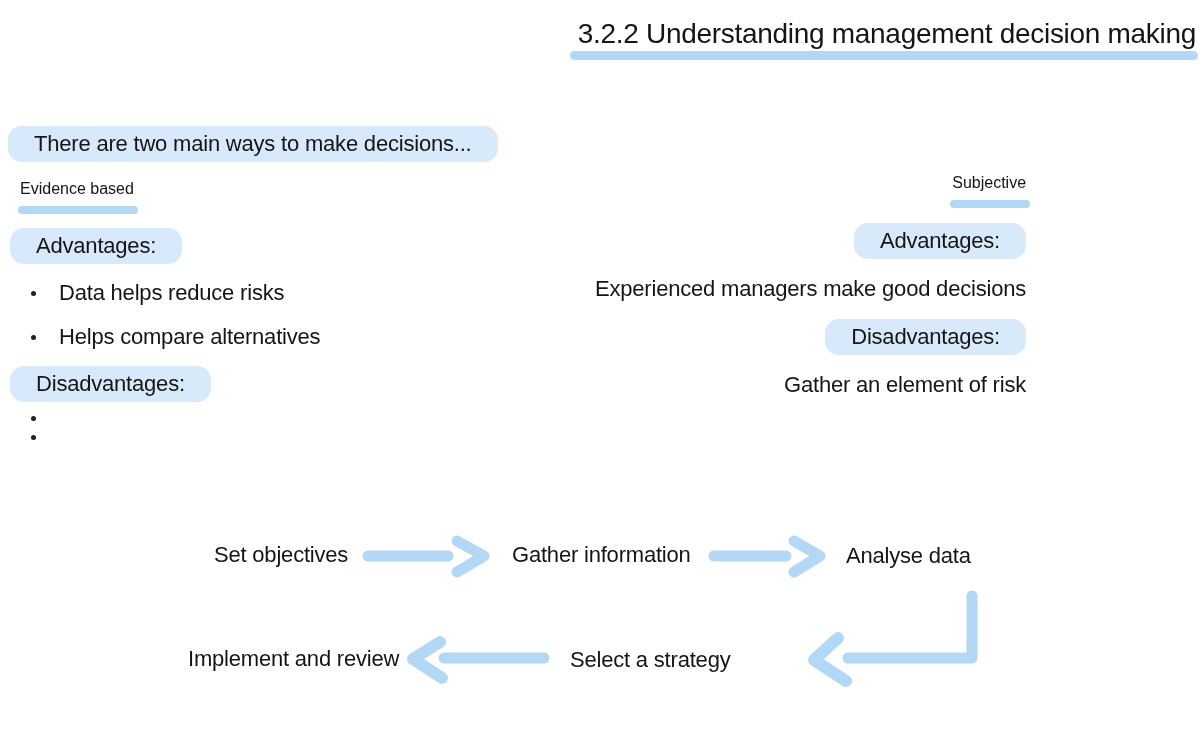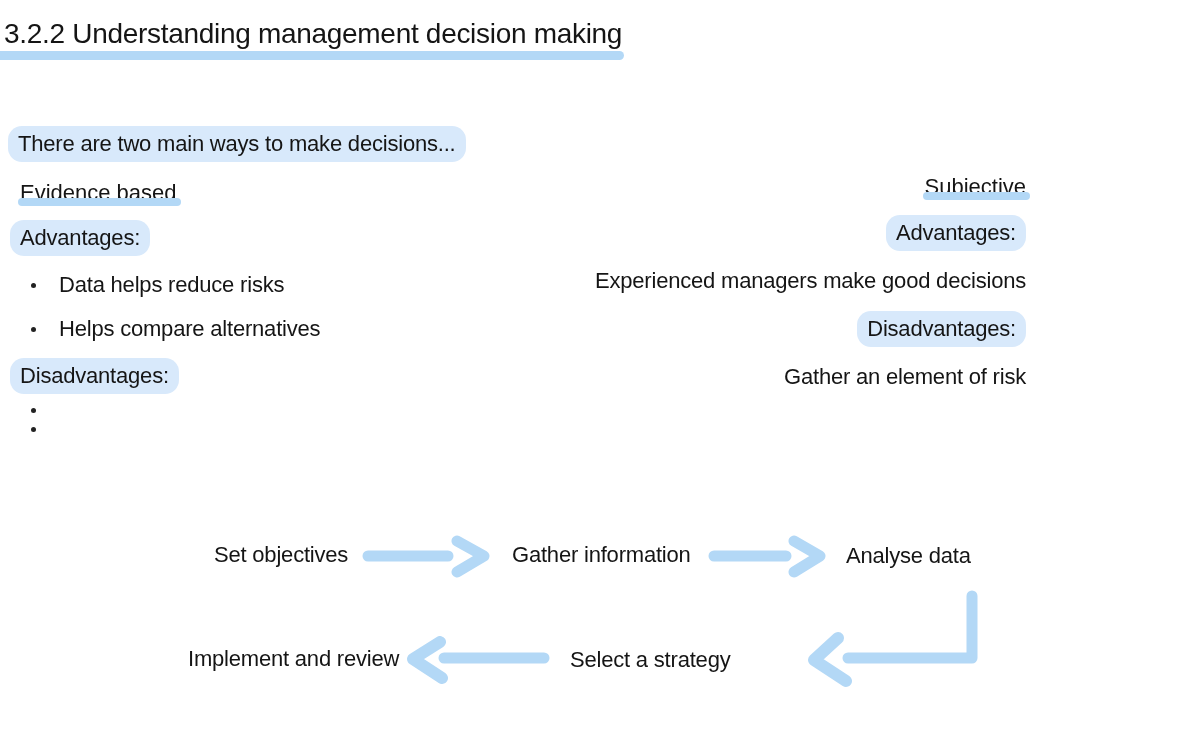--- a/index.html
+++ b/index.html
@@ -11,21 +11,21 @@
   html,body{width:1200px;height:750px;overflow:hidden;}
   body{
     background:#ffffff;
     font-family:"Liberation Sans","DejaVu Sans",sans-serif;
     color:var(--text);
     position:relative;
   }
   .abs{position:absolute;}
 
   
-  .title-wrap{top:18px;left:0;width:1200px;text-align:left;}
+  .title-wrap{top:18px;left:0;width:1200px;text-align:right;}
   .page-title{
     display:inline-block;
     position:relative;
     font-size:28px;
     letter-spacing:-0.3px;
     padding:0 4px 10px 4px;
   }
   .page-title::after{
     content:"";
     position:absolute;
@@ -33,28 +33,28 @@
     height:9px;border-radius:5px;
     background:var(--accent);
   }
 
   
   .line{font-size:22px;letter-spacing:-0.2px;line-height:30px;white-space:nowrap;}
   .hl{
     display:inline-block;
     background:var(--highlight);
     border-radius:14px;
-    padding:3px 10px;
+    padding:3px 26px;
     margin-left:-10px;
   }
   .underlined{
     display:inline-block;
     position:relative;
-    font-size:22px;
-    padding-bottom:0;
+    font-size:16px;
+    padding-bottom:16px;
   }
   .underlined::after{
     content:"";
     position:absolute;
     left:-2px;right:-4px;bottom:0;
     height:8px;border-radius:4px;
     background:var(--accent);
   }
 
   

